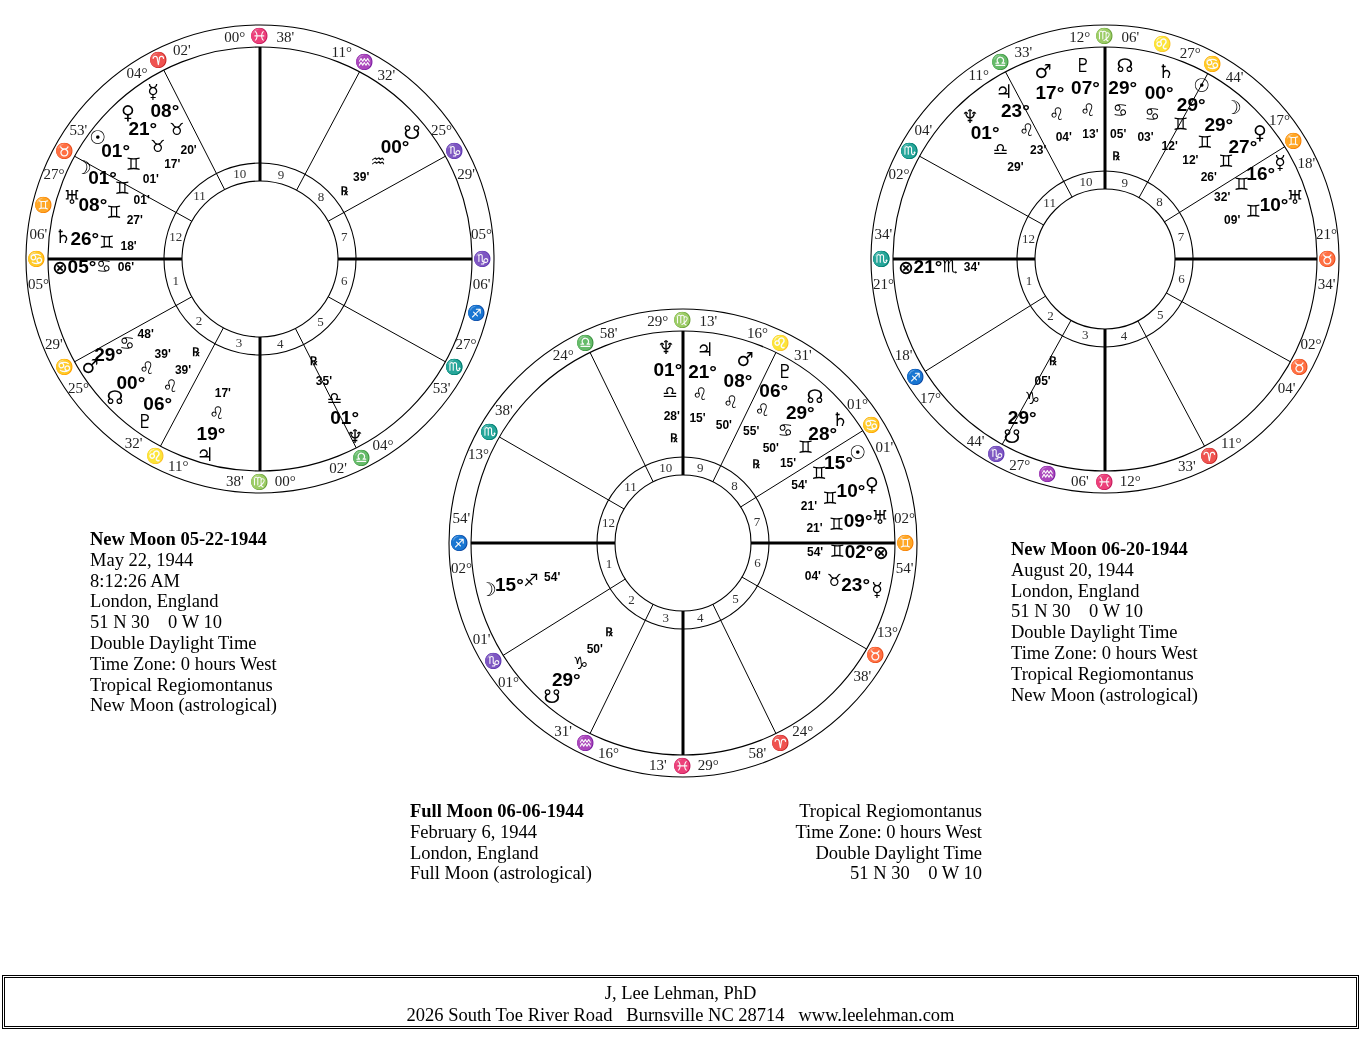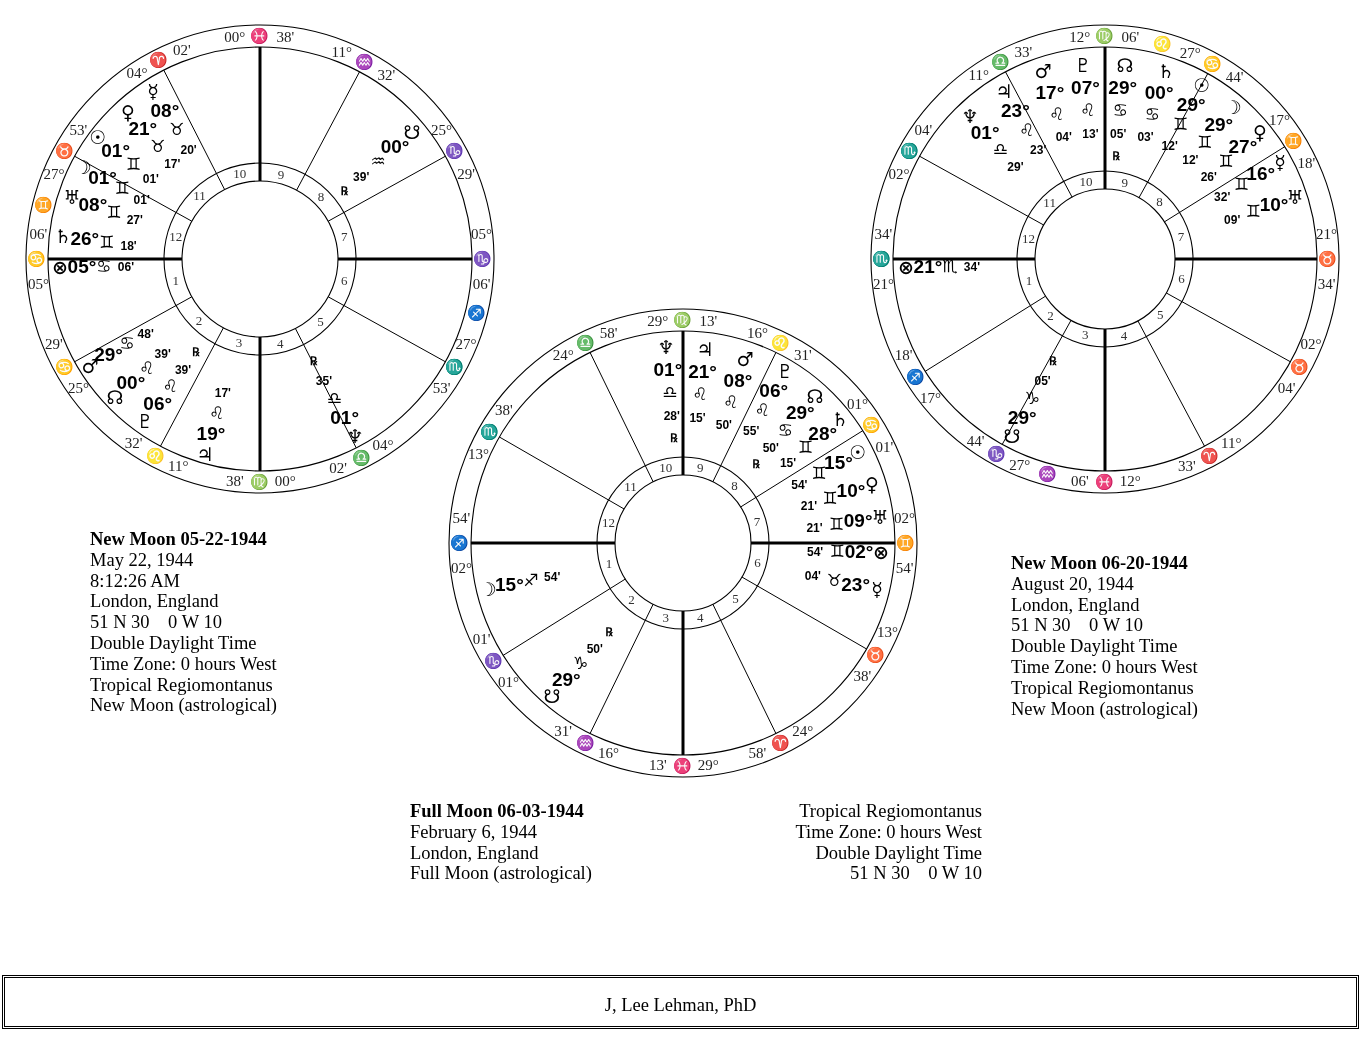--- a/index.html
+++ b/index.html
@@ -12,21 +12,21 @@
   .planet { font-family:"DejaVu Sans", sans-serif; font-weight:bold; font-size:19px; fill:#000; }
   .pdeg { font-family:"Liberation Sans", sans-serif; font-weight:bold; font-size:19px; fill:#000; }
   .pmin { font-family:"Liberation Sans", sans-serif; font-weight:bold; font-size:12px; fill:#000; }
   .psign { font-family:"DejaVu Sans", sans-serif; font-weight:bold; font-size:17px; fill:#000; }
   .info { position:absolute; font-size:18.5px; line-height:20.8px; }
   .info.center { }
   .info.right { text-align:right; }
   .info .title { font-weight:bold; }
   .footer { position:absolute; left:2px; top:975px; width:1357px; height:54px;
             border:3px double #000; box-sizing:border-box; text-align:center;
-            font-size:18.5px; line-height:22px; padding-top:16px; }
+            font-size:18.5px; line-height:22px; padding-top:4px; }
 </style>
 </head>
 <body>
 
 <div class="wheel" style="left:0;top:0;">
   <svg width="1365" height="1037">
       <g>
         <circle cx="260" cy="259" r="234" fill="none" stroke="#000" stroke-width="1.1"></circle>
         <circle cx="260" cy="259" r="212" fill="none" stroke="#000" stroke-width="1.1"></circle>
         <circle cx="260" cy="259" r="96" fill="none" stroke="#000" stroke-width="1.1"></circle>
@@ -551,39 +551,40 @@
   <div>8:12:26 AM</div>
   <div>London, England</div>
   <div style="white-space:pre">51 N 30    0 W 10</div>
   <div>Double Daylight Time</div>
   <div>Time Zone: 0 hours West</div>
   <div>Tropical Regiomontanus</div>
   <div>New Moon (astrological)</div>
 </div>
 
 <div class="info" style="left:410px;top:801px;width:300px;">
-  <div class="title">Full Moon 06-03-1944</div>
+  <div class="title">Full Moon 06-06-1944</div>
   <div>February 6, 1944</div>
   <div>London, England</div>
   <div>Full Moon (astrological)</div>
 </div>
 
 <div class="info right" style="left:682px;top:801px;width:300px;">
   <div>Tropical Regiomontanus</div>
   <div>Time Zone: 0 hours West</div>
   <div>Double Daylight Time</div>
   <div style="white-space:pre">51 N 30    0 W 10</div>
 </div>
 
-<div class="info center" style="left:1011px;top:553px;width:282px;">
+<div class="info center" style="left:1011px;top:539px;width:282px;">
   <div class="title">New Moon 06-20-1944</div>
   <div>August 20, 1944</div>
   <div>London, England</div>
   <div style="white-space:pre">51 N 30    0 W 10</div>
   <div>Double Daylight Time</div>
   <div>Time Zone: 0 hours West</div>
   <div>Tropical Regiomontanus</div>
   <div>New Moon (astrological)</div>
 </div>
 
 <div class="footer">
   <div>J, Lee Lehman, PhD</div>
+  <div style="white-space:pre">2026 South Toe River Road   Burnsville NC 28714   www.leelehman.com</div>
 </div>
 
 </body></html>

